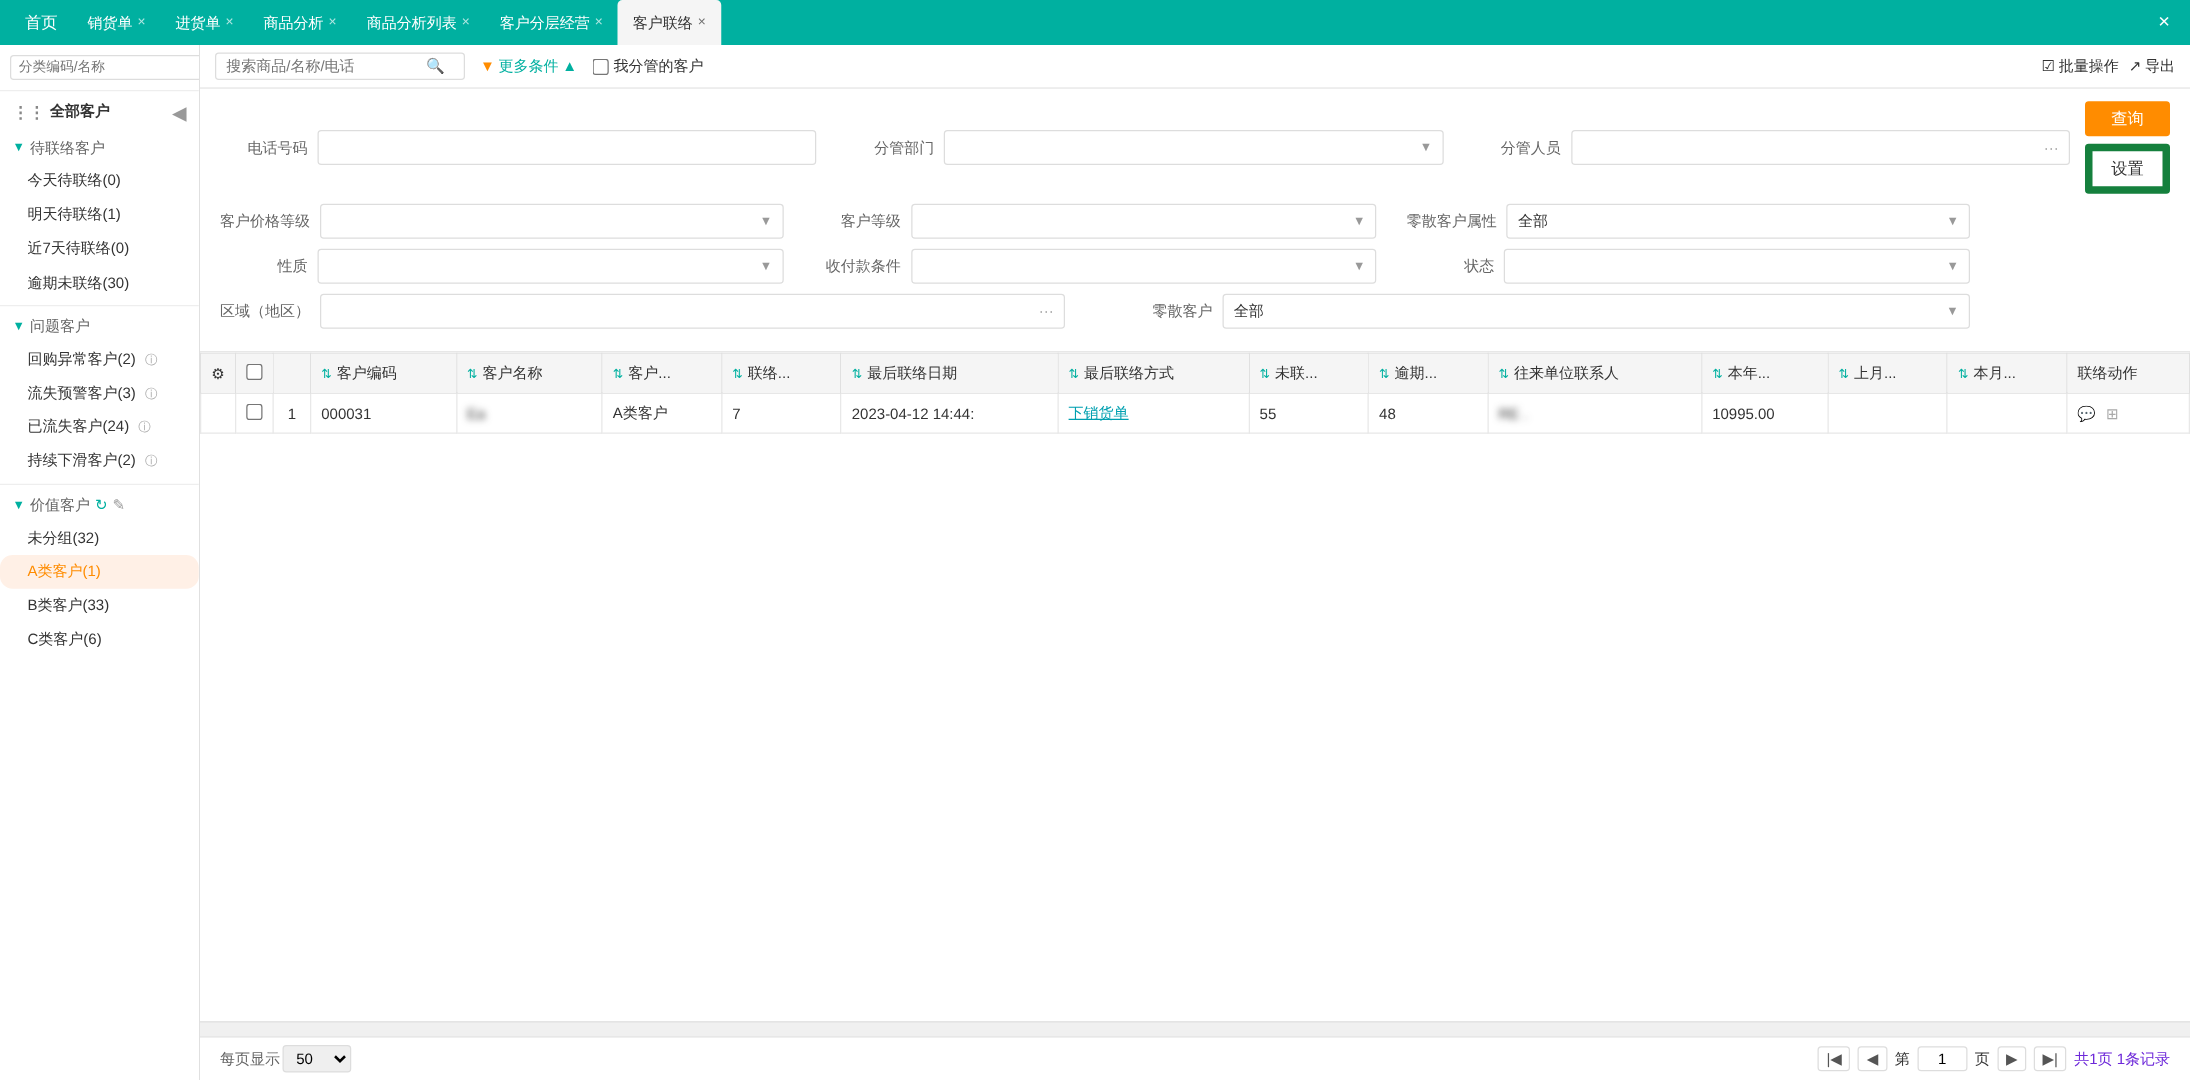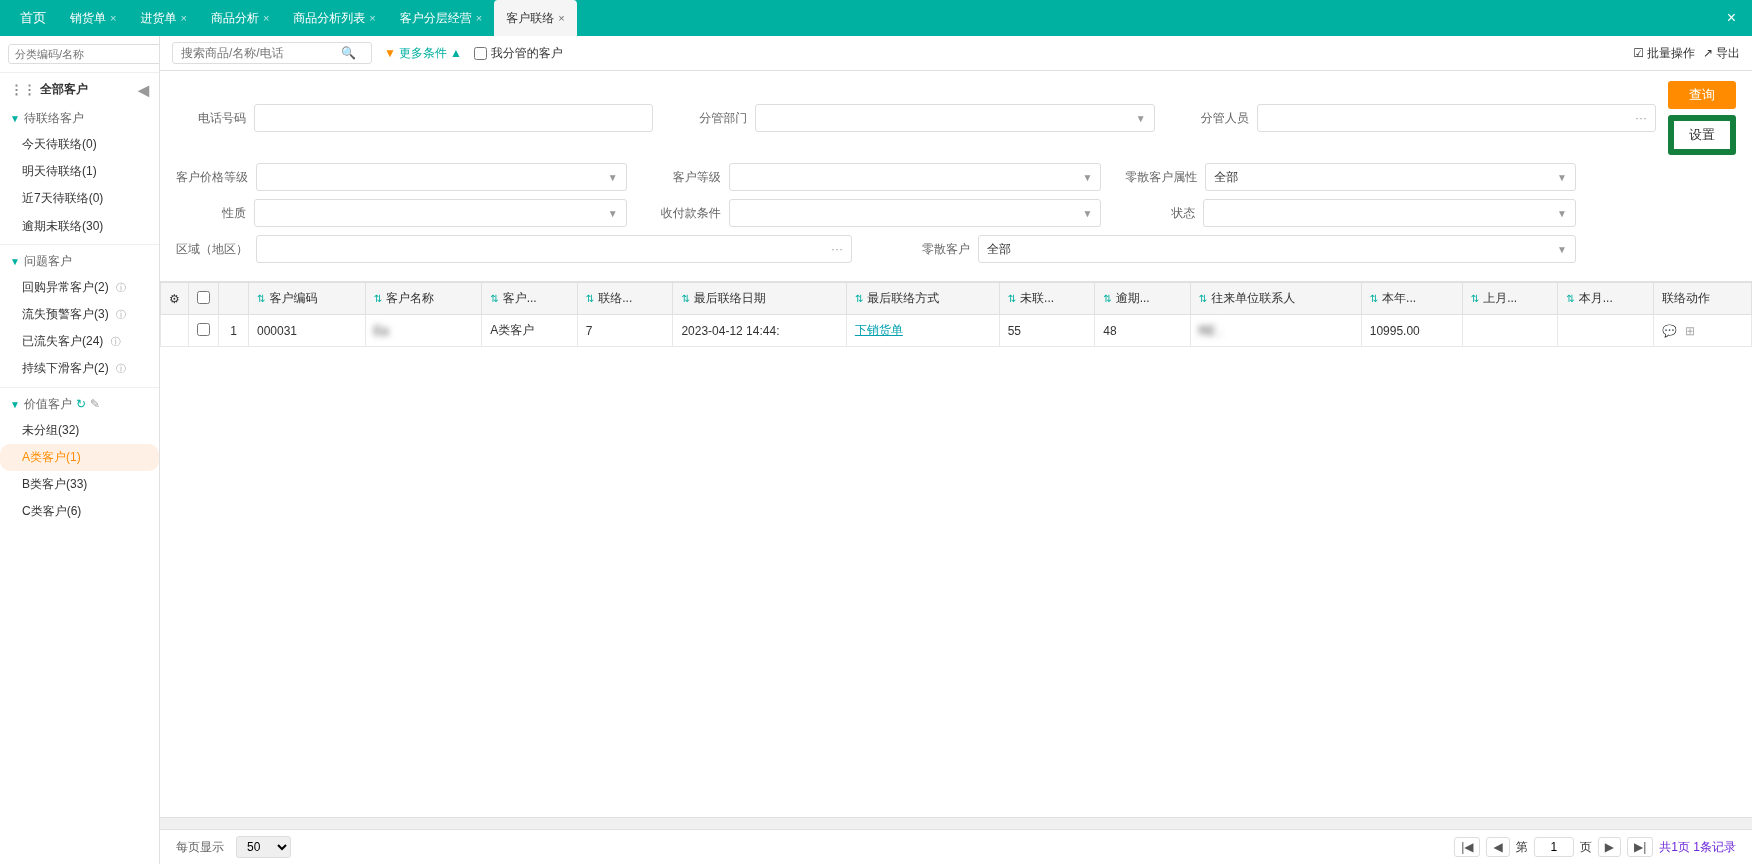--- a/index.html
+++ b/index.html
@@ -263,21 +263,21 @@
     .link-text { color: #00a0b0; text-decoration: underline; cursor: pointer; }
     .action-icons { display: flex; gap: 8px; color: #aaa; cursor: pointer; font-size: 14px; }
 
     
     .bottom-bar {
       background: white;
       border-top: 1px solid #e0e0e0;
       padding: 6px 16px;
       display: flex;
       align-items: center;
-      gap: 12px;
+      gap: 2px;
       font-size: 12px;
       color: #333;
     }
     .bottom-bar .page-size-label { color: #666; }
     .bottom-bar .page-size-select {
       border: 1px solid #ddd;
       border-radius: 3px;
       padding: 2px 6px;
       font-size: 12px;
       outline: none;

